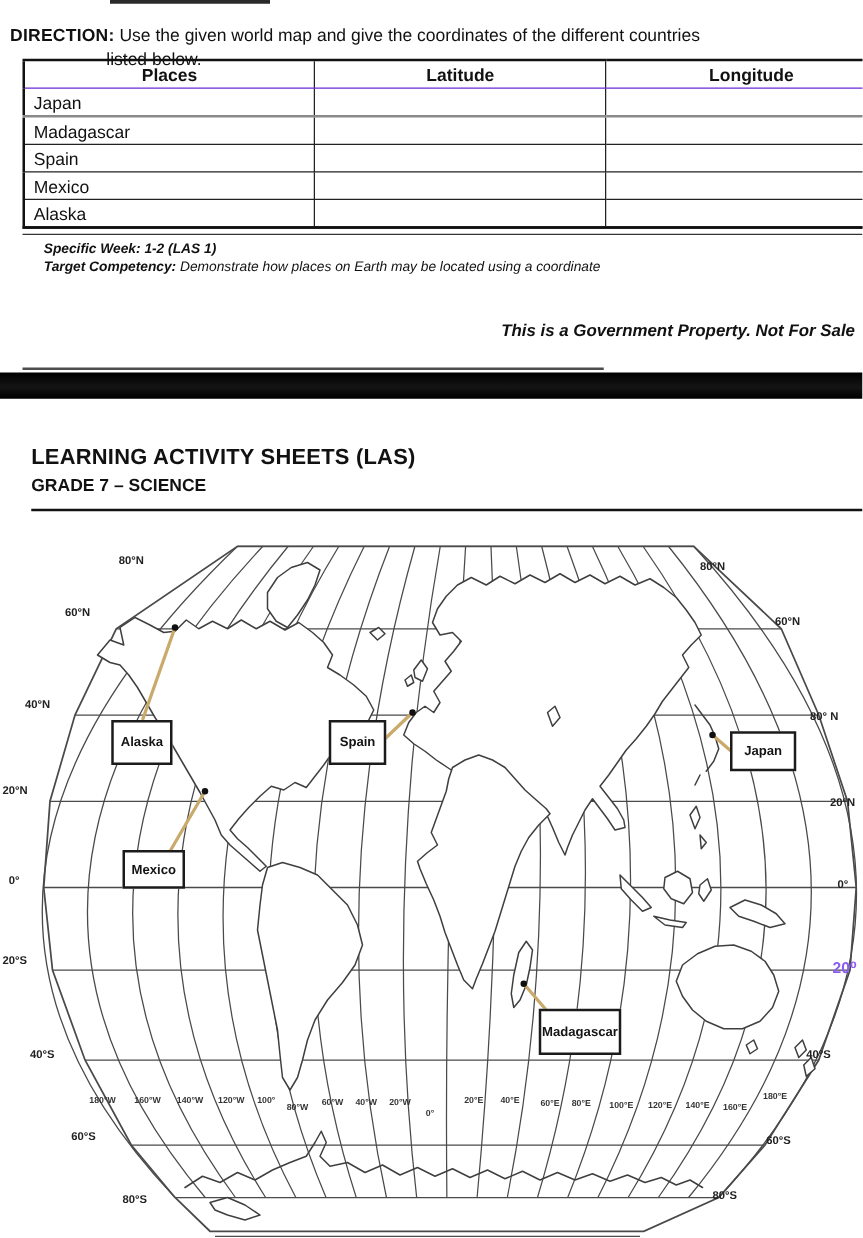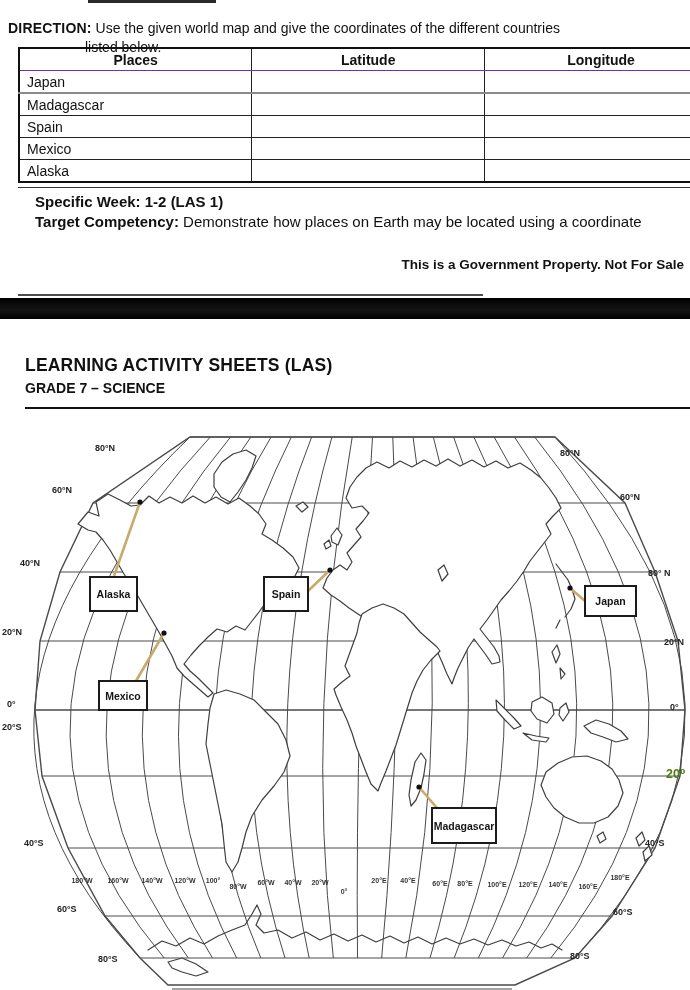--- a/index.html
+++ b/index.html
@@ -22,36 +22,36 @@
     border:1px solid #222;height:21px;padding:0 7px;
     overflow:hidden;white-space:nowrap;
   }
   table.coords tr{border-left:2px solid #111;}
   table.coords thead th{font-weight:bold;text-align:center;border-top:2px solid #111;border-bottom:1px solid #6d28d9;}
   table.coords td{text-align:left;}
   table.coords tr.gray-underline td{border-bottom:2px solid #8a8a8a;}
   table.coords tbody tr:last-child td{border-bottom:2px solid #111;}
   .section-divider{top:181px;left:18px;width:672px;height:4px;
     border-top:2px solid #0f0f0f;border-bottom:1px solid #333;}
-  .meta{top:192px;left:35px;width:620px;font-size:15px;line-height:1.35;}
+  .meta{top:192px;left:35px;width:620px;font-size:11px;line-height:1.35;font-style:italic;}
   .meta .row{white-space:nowrap;}
   .meta .cont{margin-left:135px;}
-  .gov-note{top:257px;left:364px;width:320px;font-size:13.5px;font-weight:bold;text-align:right;}
+  .gov-note{top:257px;left:364px;width:320px;font-size:13.5px;font-weight:bold;text-align:right;font-style:italic;}
   .pre-band{top:294px;left:18px;width:465px;height:2px;background:#4d4d4d;}
   .black-band{top:298px;left:0;width:690px;height:21px;
     background:linear-gradient(180deg,#000 0%,#141414 55%,#000 100%);}
   
   .las-title{top:355px;left:25px;font-size:17.5px;font-weight:bold;letter-spacing:.2px;}
   .las-subtitle{top:380px;left:25px;font-size:14px;font-weight:bold;}
   .header-rule{top:407px;left:25px;width:665px;height:2px;background:#121212;}
   
   #map-svg{position:absolute;top:0;left:0;pointer-events:none;}
   #map-labels{position:absolute;top:0;left:0;width:690px;height:990px;pointer-events:none;}
   .lat-label{position:absolute;font-size:9px;font-weight:bold;color:#222;white-space:nowrap;}
-  .lat-label.big{font-size:12.5px;color:#4d7c0f;}
+  .lat-label.big{font-size:12.5px;color:#8b5cf6;}
   .lon-label{position:absolute;font-size:7px;font-weight:bold;color:#333;
     transform:translateX(-50%);white-space:nowrap;}
   .country-box{position:absolute;background:#fff;border:2px solid #1b1b1b;
     display:flex;align-items:center;justify-content:center;
     font-size:10.5px;font-weight:bold;color:#151515;box-sizing:border-box;}
 </style>
 </head>
 <body>
 
 <div class="abs top-artifact"></div>
@@ -215,21 +215,21 @@
     <div class="country-box" style="left: 89px; top: 576px; width: 49px; height: 36px;">Alaska</div>
     <div class="country-box" style="left: 263px; top: 576px; width: 46px; height: 36px;">Spain</div>
     <div class="country-box" style="left: 584px; top: 585px; width: 53px; height: 32px;">Japan</div>
     <div class="country-box" style="left: 98px; top: 680px; width: 50px; height: 31px;">Mexico</div>
     <div class="country-box" style="left: 431px; top: 807px; width: 66px; height: 37px;">Madagascar</div>
     <div class="lat-label" style="left: 95px; top: 443px;">80°N</div>
     <div class="lat-label" style="left: 52px; top: 485px;">60°N</div>
     <div class="lat-label" style="left: 20px; top: 558px;">40°N</div>
     <div class="lat-label" style="left: 2px; top: 627px;">20°N</div>
     <div class="lat-label" style="left: 7px; top: 699px;">0°</div>
-    <div class="lat-label" style="left: 2px; top: 722px;">20°S</div>
+    <div class="lat-label" style="left: 2px; top: 763px;">20°S</div>
     <div class="lat-label" style="left: 24px; top: 838px;">40°S</div>
     <div class="lat-label" style="left: 57px; top: 904px;">60°S</div>
     <div class="lat-label" style="left: 98px; top: 954px;">80°S</div>
     <div class="lat-label" style="left: 560px; top: 448px;">80°N</div>
     <div class="lat-label" style="left: 620px; top: 492px;">60°N</div>
     <div class="lat-label" style="left: 648px; top: 568px;">80° N</div>
     <div class="lat-label" style="left: 664px; top: 637px;">20°N</div>
     <div class="lat-label" style="left: 670px; top: 702px;">0°</div>
     <div class="lat-label big" style="left: 666px; top: 766px;">20⁰</div>
     <div class="lat-label" style="left: 645px; top: 838px;">40°S</div>

